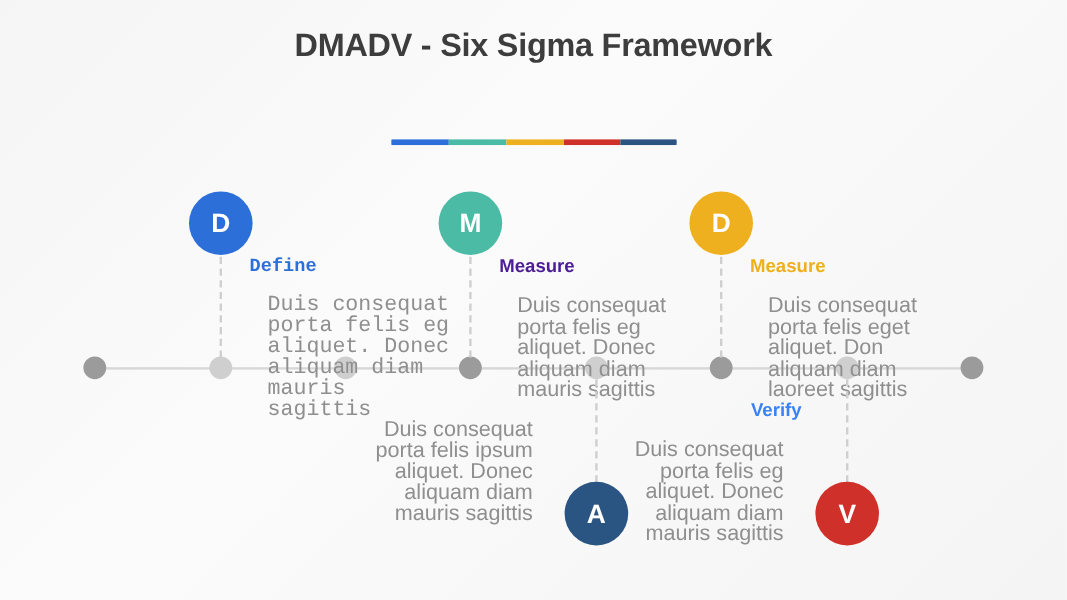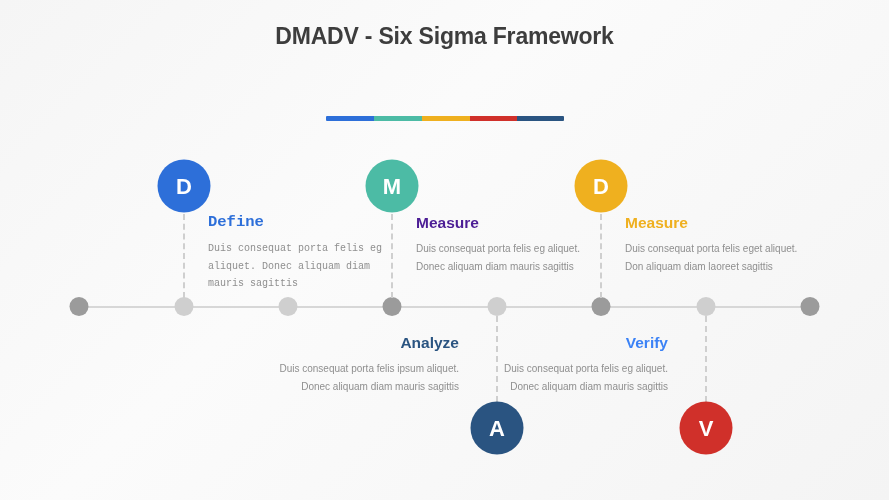--- a/index.html
+++ b/index.html
@@ -20,21 +20,21 @@
     height: 500px;
   }
 
   
   .title {
     position: absolute;
     top: 23px;
     left: 0;
     width: 889px;
     text-align: center;
-    font-size: 23px;
+    font-size: 27px;
     font-weight: bold;
     color: #3d3d3d;
     letter-spacing: -0.2px;
   }
 
   .subtitle {
     position: absolute;
     top: 62px;
     left: 50%;
     transform: translateX(-50%);
@@ -108,24 +108,24 @@
     position: absolute;
     width: 186px;
   }
   .block .heading {
     font-size: 15.5px;
     font-weight: bold;
     margin: 0 0 9px 0;
     line-height: 1.1;
   }
   .block .body {
-    font-size: 10px;
+    font-size: 18px;
     line-height: 17.5px;
     color: #8f8f8f;
-    margin: 0;
+    margin: 15px;
   }
   .block.left-align { text-align: left; }
   .block.right-align { text-align: right; }
 </style>
 </head>
 <body>
 
 <div class="slide">
 
   <div class="title">DMADV - Six Sigma Framework</div>
@@ -167,21 +167,20 @@
       </div>
       <div class="connector" style="left: 601px; top: 214px; height: 84px;"></div>
       <div class="stage-circle" style="left: 601px; top: 186px; background: rgb(239, 176, 31);">D</div>
       <div class="block left-align" style="left: 625px; top: 214px;">
         <p class="heading" style="color: rgb(239, 176, 31);">Measure</p>
         <p class="body">Duis consequat porta felis eget aliquet. Don aliquam diam laoreet sagittis</p>
       </div>
       <div class="connector" style="left: 497px; top: 316px; height: 86px;"></div>
       <div class="stage-circle" style="left: 497px; top: 428px; background: rgb(42, 84, 129);">A</div>
       <div class="block right-align" style="left: 273px; top: 334px;">
-        <p class="heading" style="color: rgb(42, 84, 129);">Analyze</p>
         <p class="body">Duis consequat porta felis ipsum aliquet. Donec aliquam diam mauris sagittis</p>
       </div>
       <div class="connector" style="left: 706px; top: 316px; height: 86px;"></div>
       <div class="stage-circle" style="left: 706px; top: 428px; background: rgb(208, 48, 42);">V</div>
       <div class="block right-align" style="left: 482px; top: 334px;">
         <p class="heading" style="color: #3b82f6;">Verify</p>
         <p class="body">Duis consequat porta felis eg aliquet. Donec aliquam diam mauris sagittis</p>
       </div>
     </div>
 

